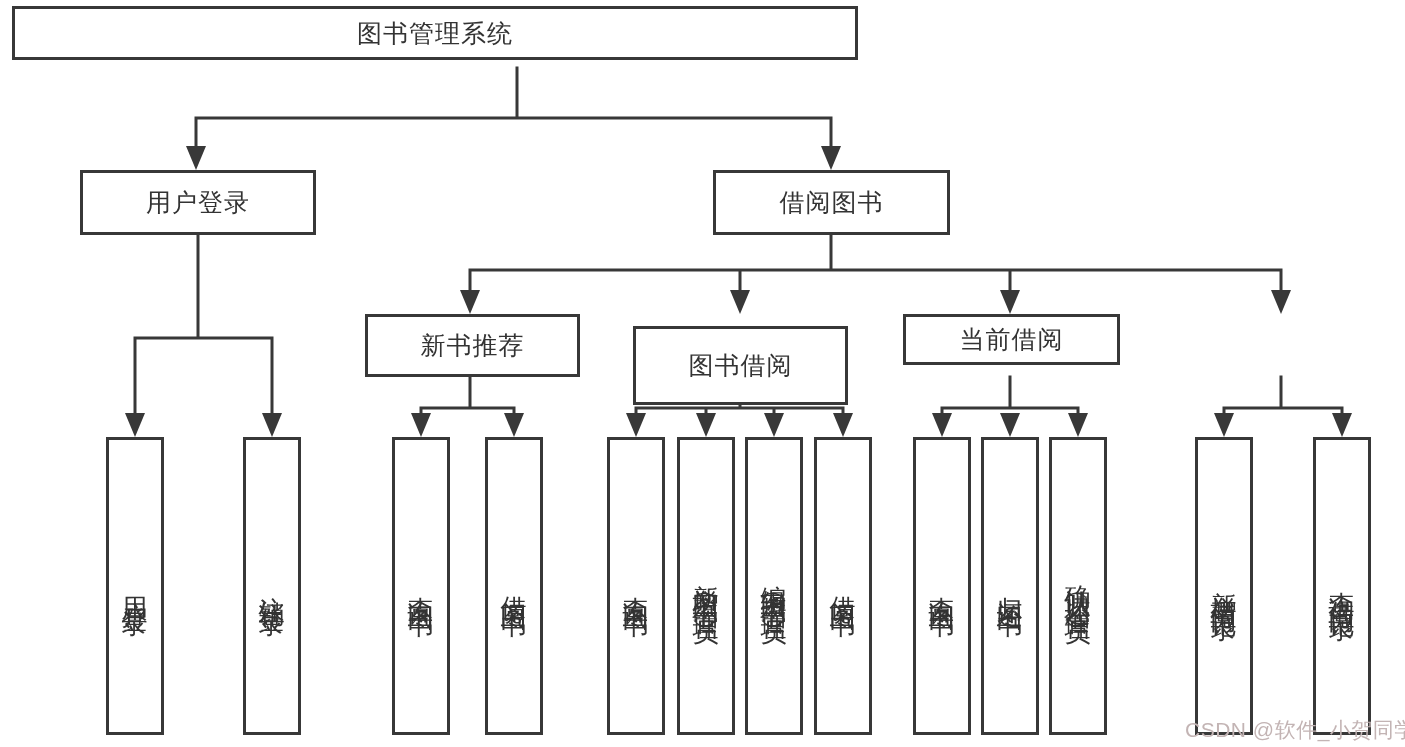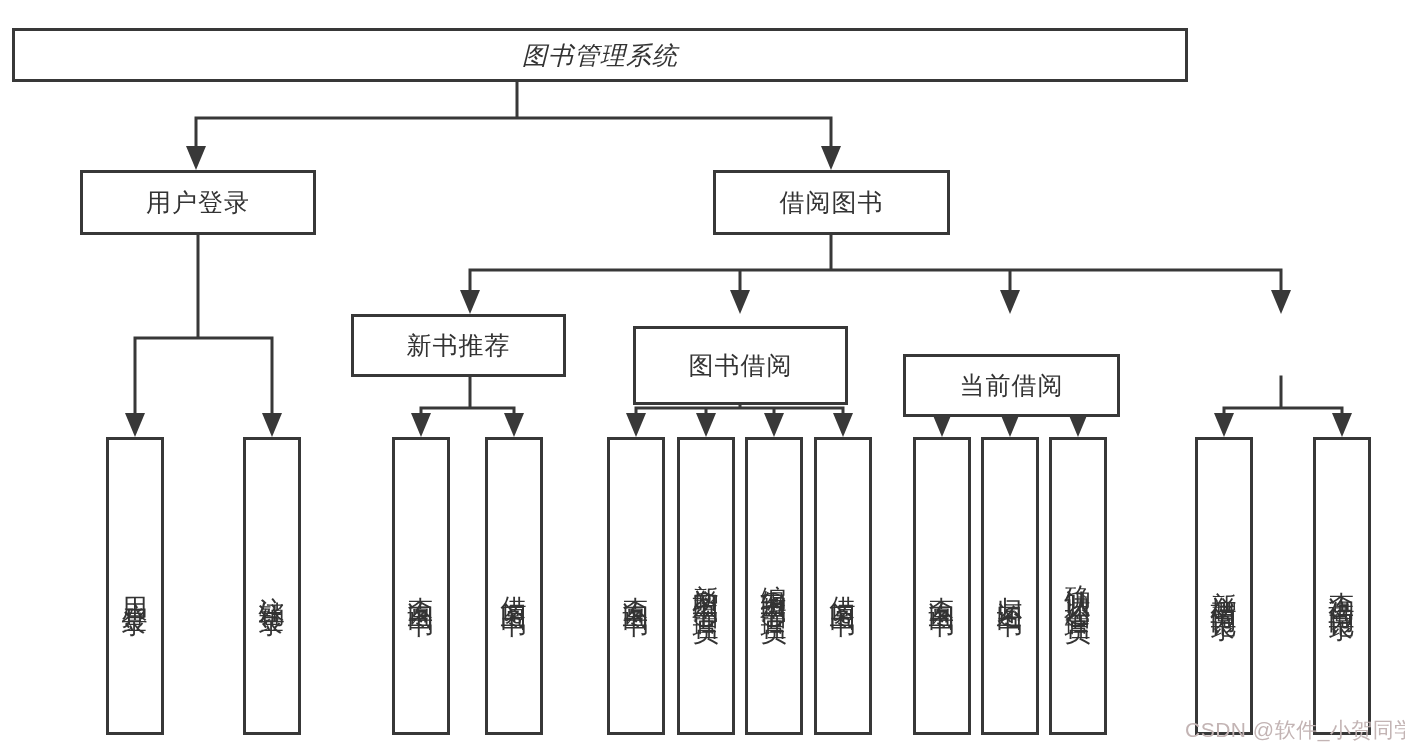--- a/index.html
+++ b/index.html
@@ -111,28 +111,28 @@
       <polygon points="764,413 784,413 774,437"></polygon>
       <polygon points="833,413 853,413 843,437"></polygon>
       <polygon points="932,413 952,413 942,437"></polygon>
       <polygon points="1000,413 1020,413 1010,437"></polygon>
       <polygon points="1068,413 1088,413 1078,437"></polygon>
       <polygon points="1214,413 1234,413 1224,437"></polygon>
       <polygon points="1332,413 1352,413 1342,437"></polygon>
     </g>
   </svg>
 
-  <div class="node" style="left:12px; top:28px; width:1176px; height:54px;font-style:italic;">图书管理系统</div>
+  <div class="node" style="left:12px; top:6px; width:846px; height:54px;">图书管理系统</div>
 
   <div class="node" style="left:80px; top:170px; width:236px; height:65px;">用户登录</div>
   <div class="node" style="left:713px; top:170px; width:237px; height:65px;">借阅图书</div>
 
-  <div class="node" style="left:351px; top:314px; width:215px; height:63px;">新书推荐</div>
+  <div class="node" style="left:365px; top:314px; width:215px; height:63px;">新书推荐</div>
   <div class="node" style="left:633px; top:314px; width:215px; height:79px;margin-top:12px;">图书借阅</div>
-  <div class="node" style="left:903px; top:314px; width:217px; height:63px;margin-top:40px;">当前借阅</div>
+  <div class="node" style="left:903px; top:314px; width:217px; height:51px;">当前借阅</div>
 
   <div class="vnode" style="left:106px;">用户登录</div>
   <div class="vnode" style="left:243px;">注销登录</div>
 
   <div class="vnode" style="left:392px;">查询图书</div>
   <div class="vnode" style="left:485px;">借阅图书</div>
 
   <div class="vnode" style="left:607px;">查询图书</div>
   <div class="vnode" style="left:677px;">新增图书（管理员）</div>
   <div class="vnode" style="left:745px;">编辑图书（管理员）</div>

